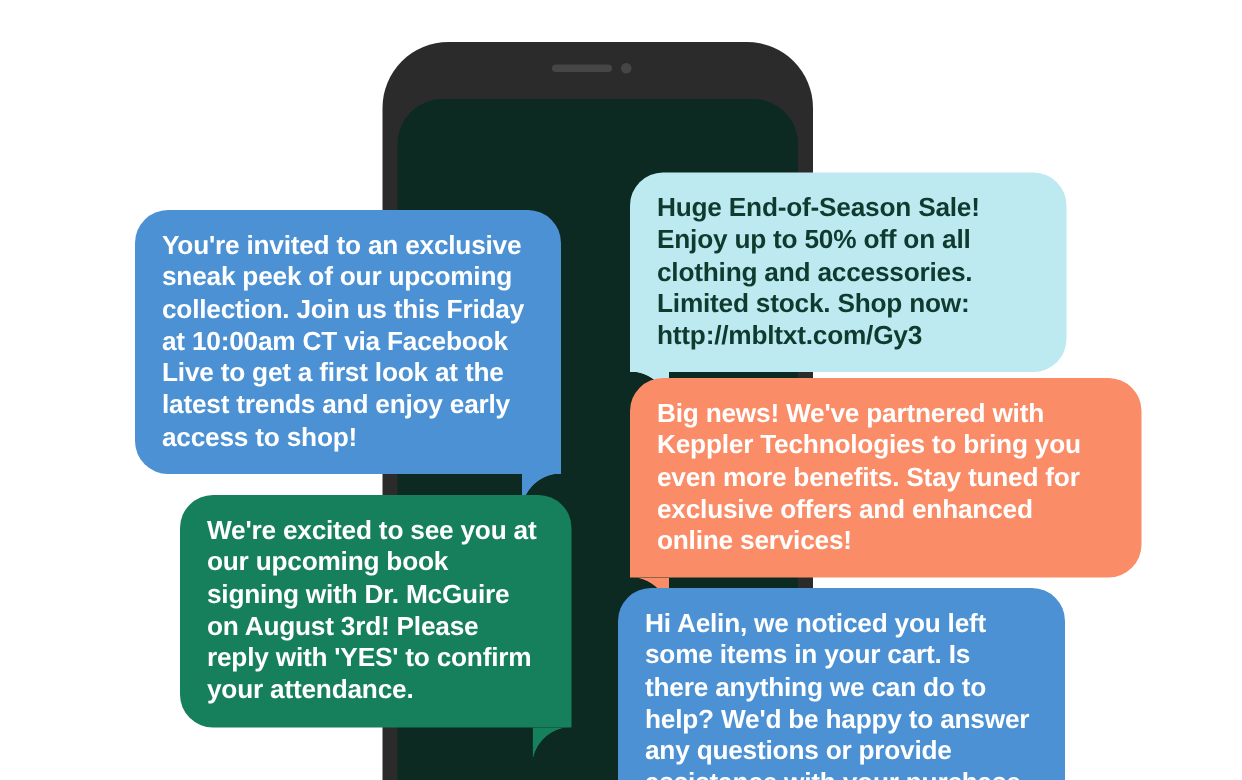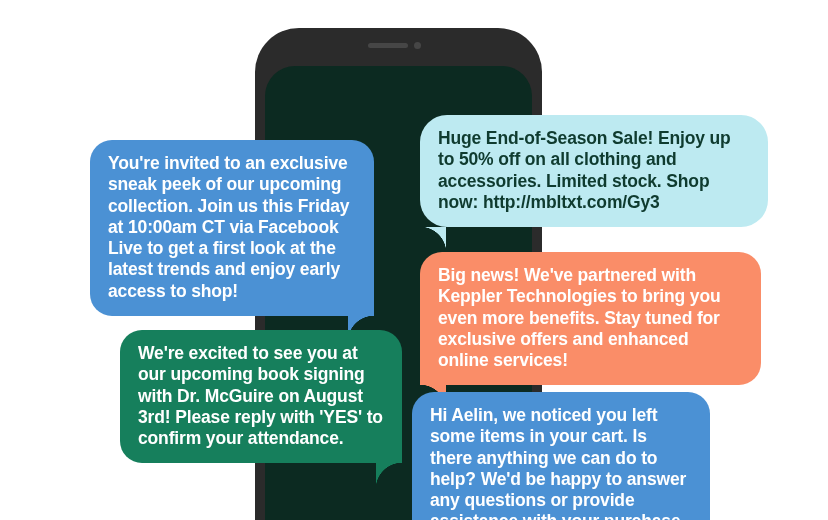--- a/index.html
+++ b/index.html
@@ -96,23 +96,23 @@
     left: 0;
     top: 100%;
     width: 26px;
     height: 26px;
     background: inherit;
     -webkit-mask-image: radial-gradient(circle 26px at 0% 100%, transparent 0 26px, #000 26.5px);
     mask-image: radial-gradient(circle 26px at 0% 100%, transparent 0 26px, #000 26.5px);
   }
 
   #bubble-1 { left: 90px;  top: 140px; width: 284px; background: #4b91d4; color: #ffffff; }
-  #bubble-2 { left: 420px; top: 115px; width: 348px; background: #bdeaf1; color: #0f3b2f; border-radius: 27px; }
+  #bubble-2 { left: 420px; top: 115px; width: 291px; background: #bdeaf1; color: #0f3b2f; }
   #bubble-3 { left: 420px; top: 252px; width: 341px; background: #fa8d68; color: #ffffff; }
-  #bubble-4 { left: 120px; top: 330px; width: 282px; background: #167f5c; color: #ffffff; }
+  #bubble-4 { left: 120px; top: 330px; width: 261px; background: #167f5c; color: #ffffff; }
   #bubble-5 { left: 412px; top: 392px; width: 298px; background: #4b91d4; color: #ffffff; }
 </style>
 </head>
 <body>
 
 <div id="stage">
 
   <div class="phone-body"></div>
   <div class="phone-screen"></div>
   <div class="phone-speaker"></div>

